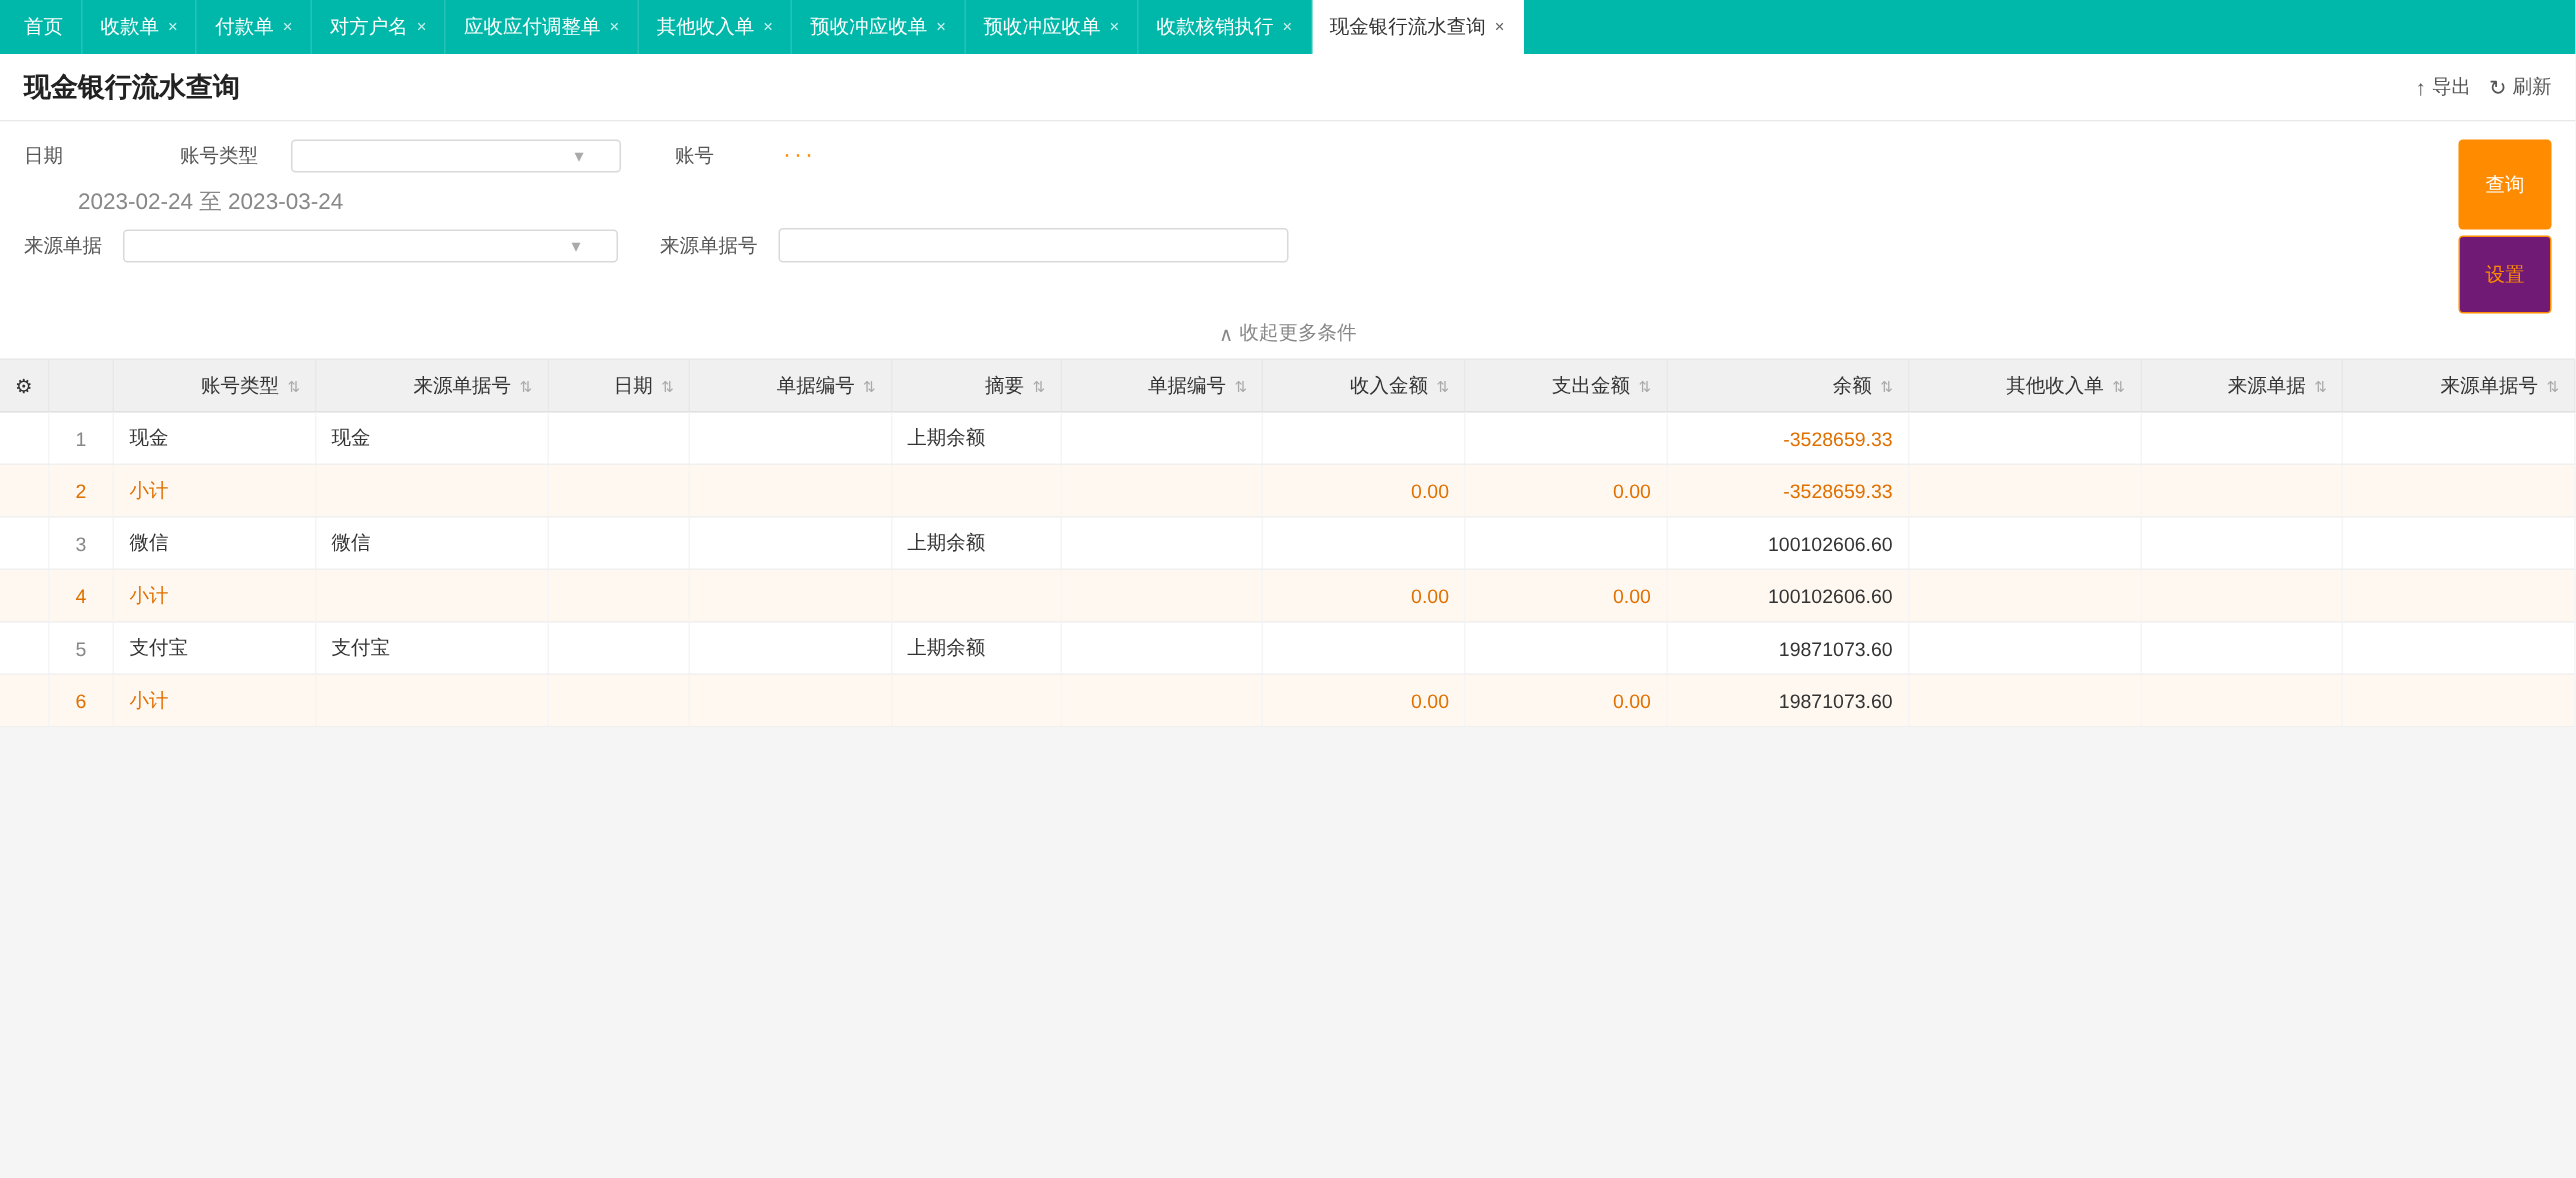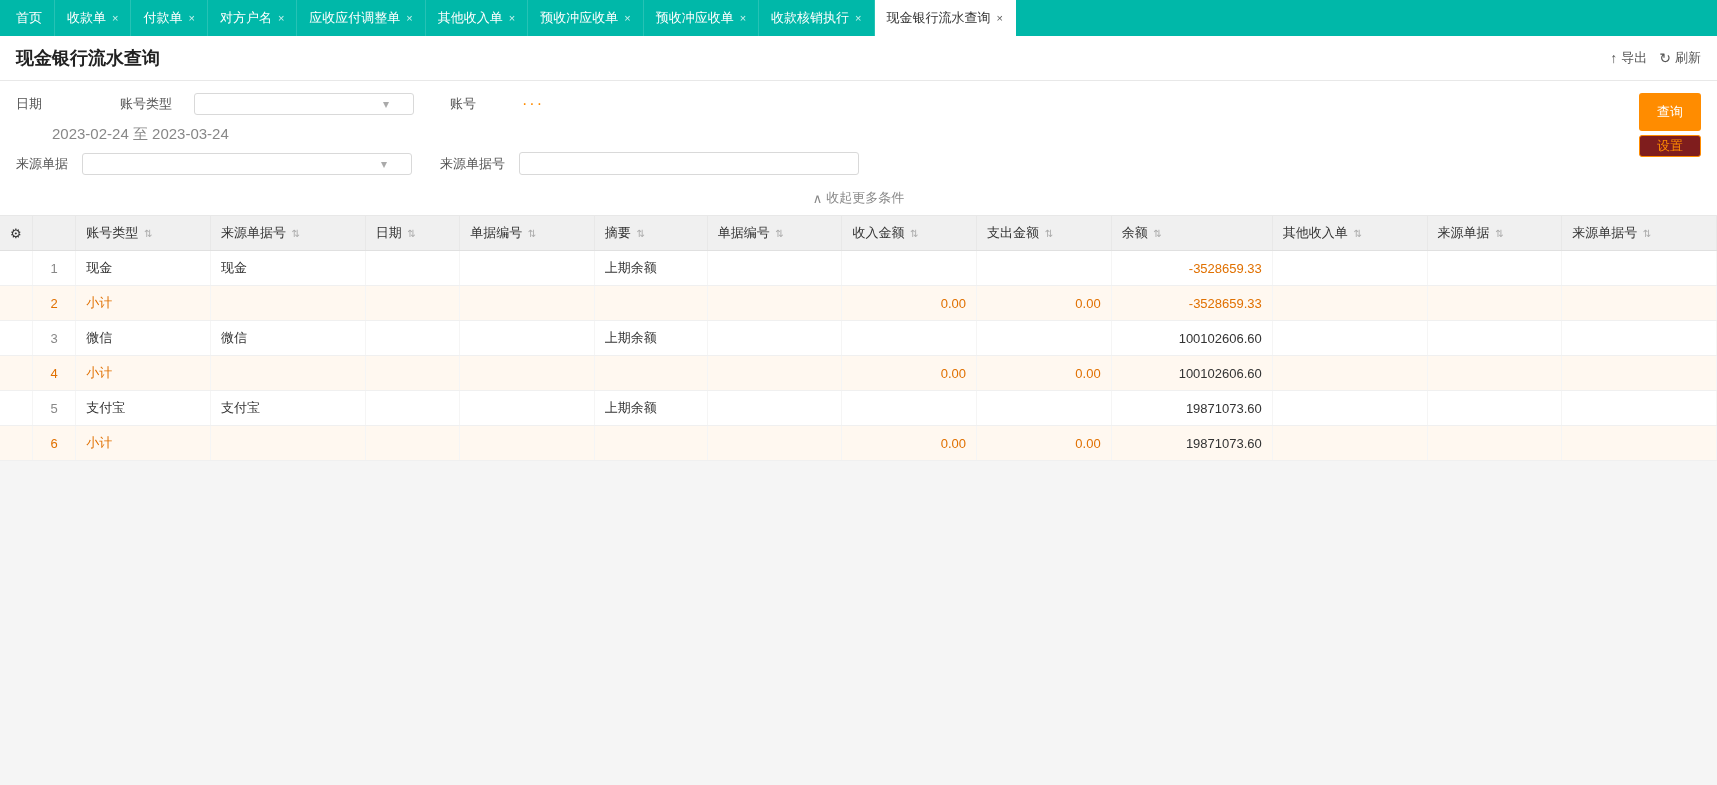--- a/index.html
+++ b/index.html
@@ -135,30 +135,30 @@
       color: #ff8c00;
       cursor: pointer;
       font-size: 16px;
       letter-spacing: 2px;
     }
     .search-btn {
       background: #ff8c00;
       color: #fff;
       border: none;
       border-radius: 3px;
-      padding: 10px 18px;
+      padding: 21px 18px;
       cursor: pointer;
       font-size: 13px;
     }
     .settings-btn {
-      background: #7f1d1d;
+      background: #701a75;
       color: #ff8c00;
       border: 1px solid #ff8c00;
       border-radius: 3px;
-      padding: 1px 14px;
+      padding: 16px 14px;
       cursor: pointer;
       font-size: 13px;
     }
     .right-btns {
       display: flex;
       flex-direction: column;
       gap: 4px;
       margin-left: 12px;
     }
     .collapse-bar {
@@ -184,21 +184,21 @@
     }
     table {
       width: 100%;
       border-collapse: collapse;
     }
     thead tr {
       background: #f0f0f0;
     }
     th {
       padding: 8px 10px;
-      text-align: left;
+      text-align: right;
       color: #333;
       font-weight: normal;
       border-bottom: 1px solid #e0e0e0;
       border-right: 1px solid #e8e8e8;
       white-space: nowrap;
       font-size: 13px;
     }
     th .sort-icon {
       color: #aaa;
       font-size: 10px;

